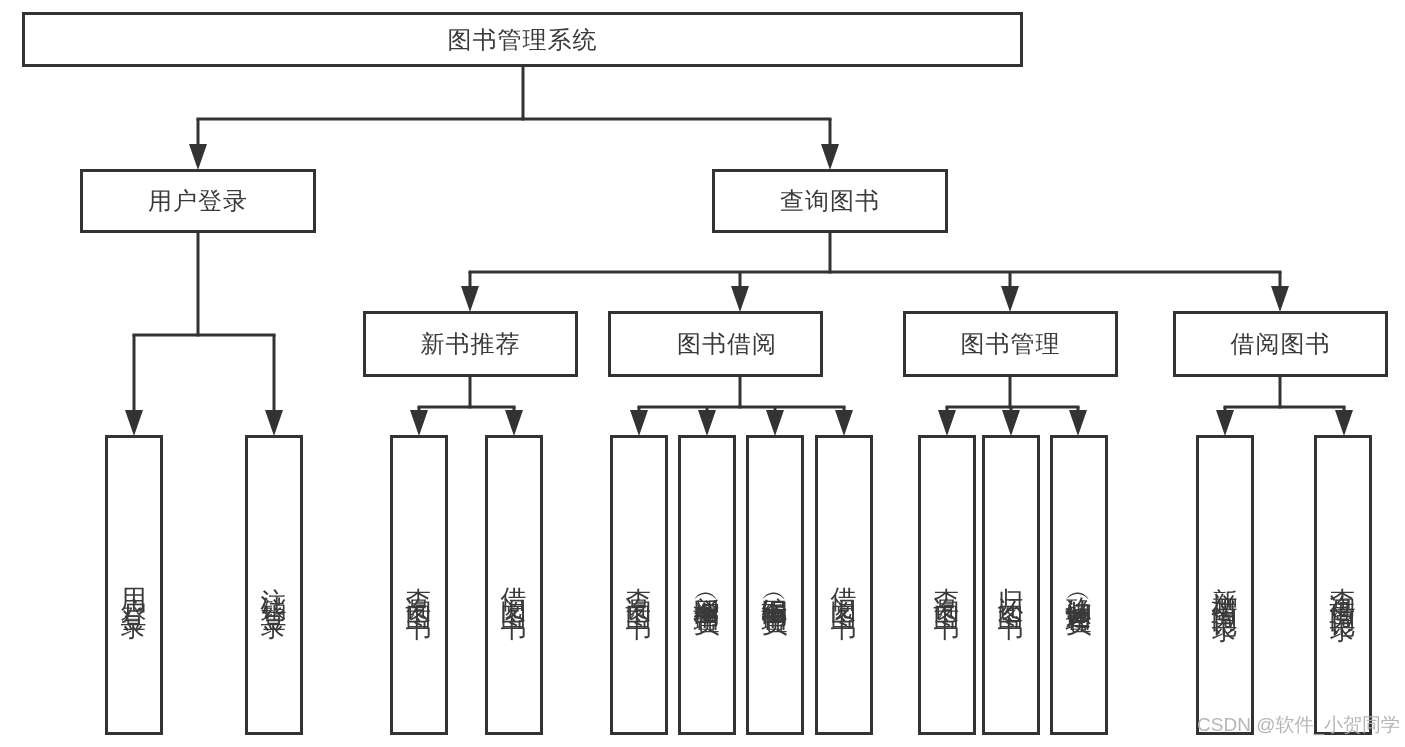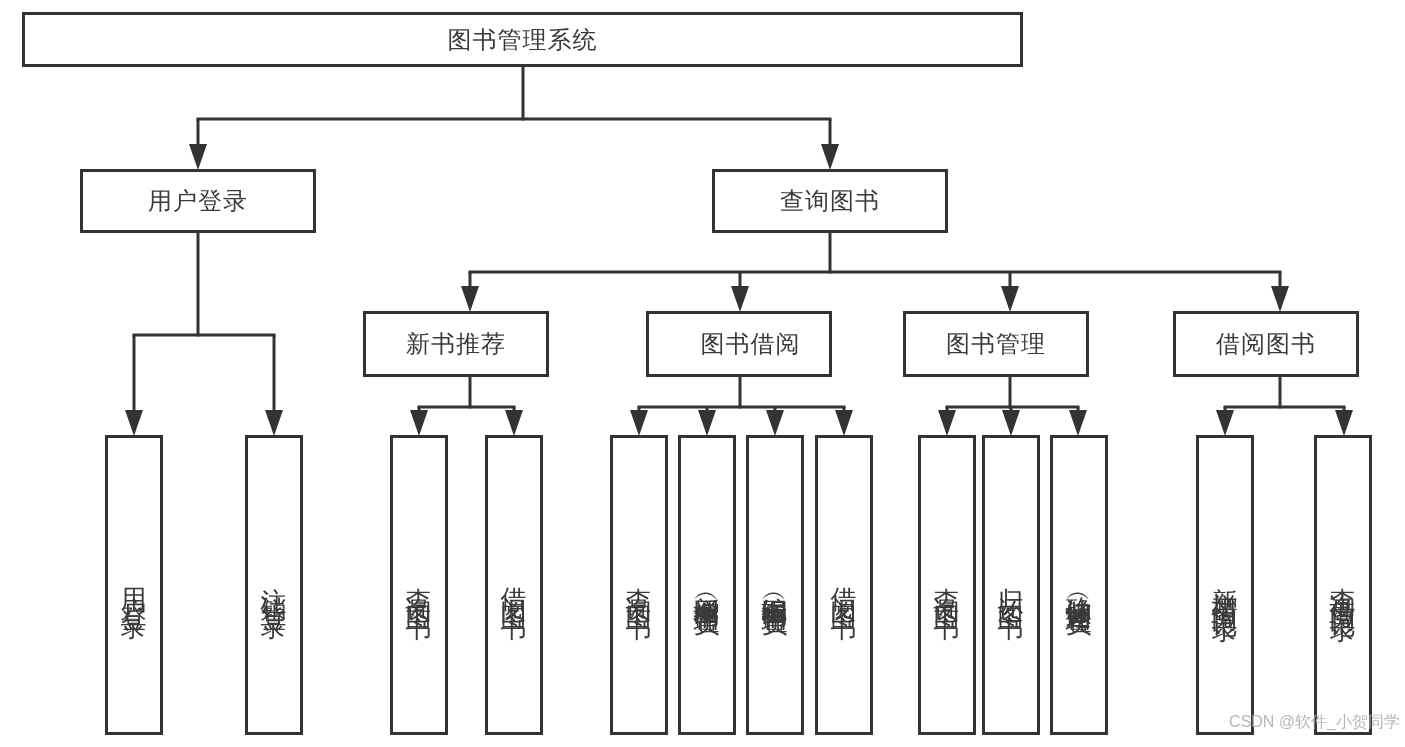--- a/index.html
+++ b/index.html
@@ -33,23 +33,23 @@
   .hlabel {
     font-size: 24px;
     color: #3a3a3a;
     white-space: nowrap;
     letter-spacing: 1px;
     font-family: Liberation Serif, serif;
   }
   .root-box   { left: 22px;  top: 12px;  width: 1001px; height: 55px; }
   .l2-login   { left: 80px;  top: 169px; width: 236px;  height: 64px; }
   .l2-mgmt    { left: 712px; top: 169px; width: 236px;  height: 64px; }
-  .l3 { top: 311px; width: 186px; height: 66px; }
+  .l3 { top: 311px; width: 215px; height: 66px; }
   .l3-a { left: 363px;  }
-  .l3-b { left: 646px; padding-left: 23px;  }
+  .l3-b { left: 608px; padding-left: 23px;  }
   .l3-c { left: 903px;  }
   .l3-d { left: 1173px; }
   .leaf { top: 435px; width: 58px; height: 300px; }
   .leaf-a1 { left: 105px;  }
   .leaf-a2 { left: 245px;  }
   .leaf-b1 { left: 390px;  }
   .leaf-b2 { left: 485px;  }
   .leaf-c1 { left: 610px;  }
   .leaf-c2 { left: 678px;  }
   .leaf-c3 { left: 746px;  }
@@ -67,21 +67,21 @@
     line-height: 1;
   }
   .vt4 { letter-spacing: 9px; }
   .vt6 { letter-spacing: 6px; }
   .vt9 { letter-spacing: 2px; }
   .watermark {
     position: absolute;
     left: 1180px;
     top: 712px;
     width: 220px;
-    font-size: 16px;
+    font-size: 19px;
     color: #b0b0b0;
     opacity: 0.92;
     white-space: nowrap;
     text-align: right;
     pointer-events: none;
   }
 </style>
 </head>
 <body>
 

